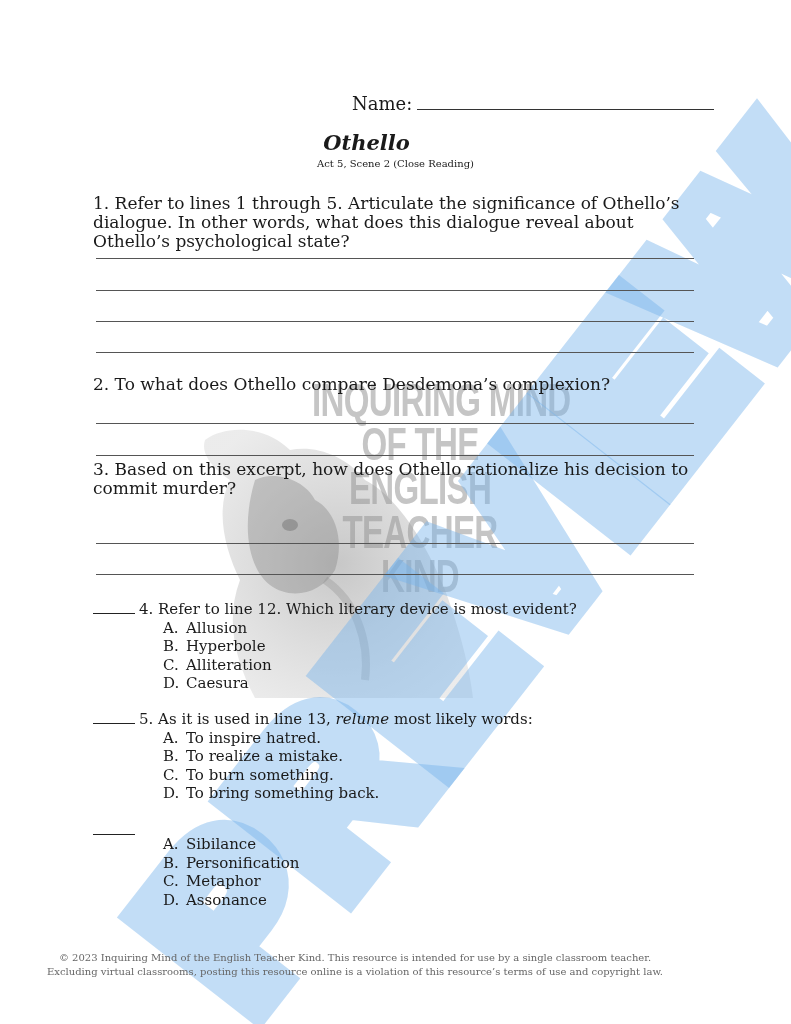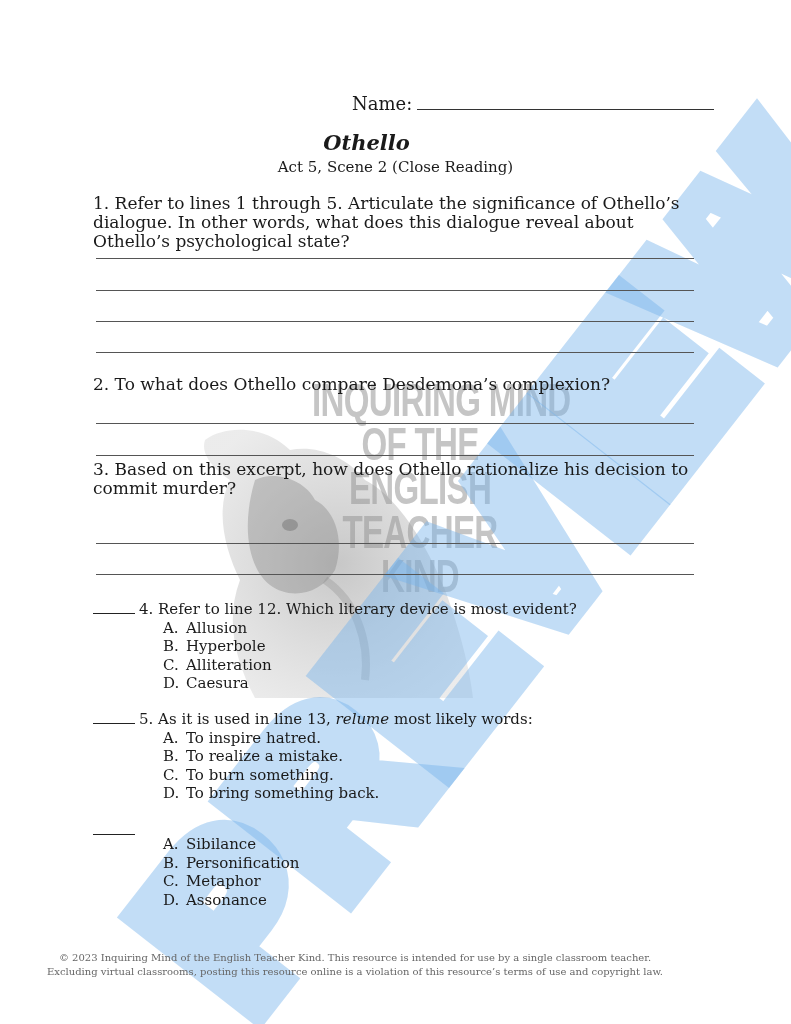--- a/index.html
+++ b/index.html
@@ -98,21 +98,21 @@
       font-size: 21px;
       font-weight: bold;
       font-style: italic;
     }
     .subtitle {
       position: absolute;
       left: 0;
       width: 791px;
       top: 158px;
       text-align: center;
-      font-size: 15px;
+      font-size: 10px;
     }
 
     .q-text {
       position: absolute;
       left: 93px;
       width: 610px;
       font-size: 17px;
       line-height: 19px;
     }
     .answer-line {

